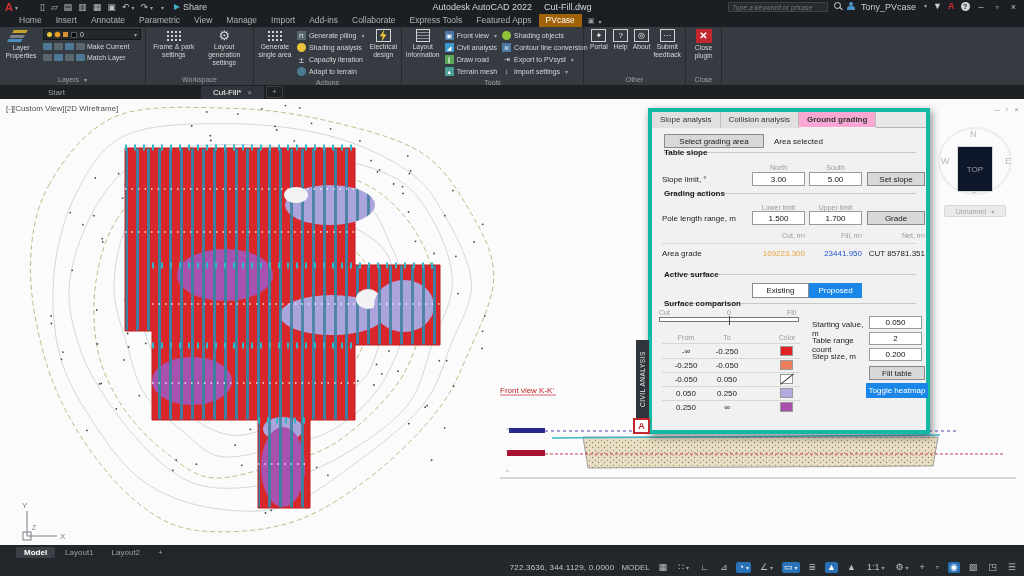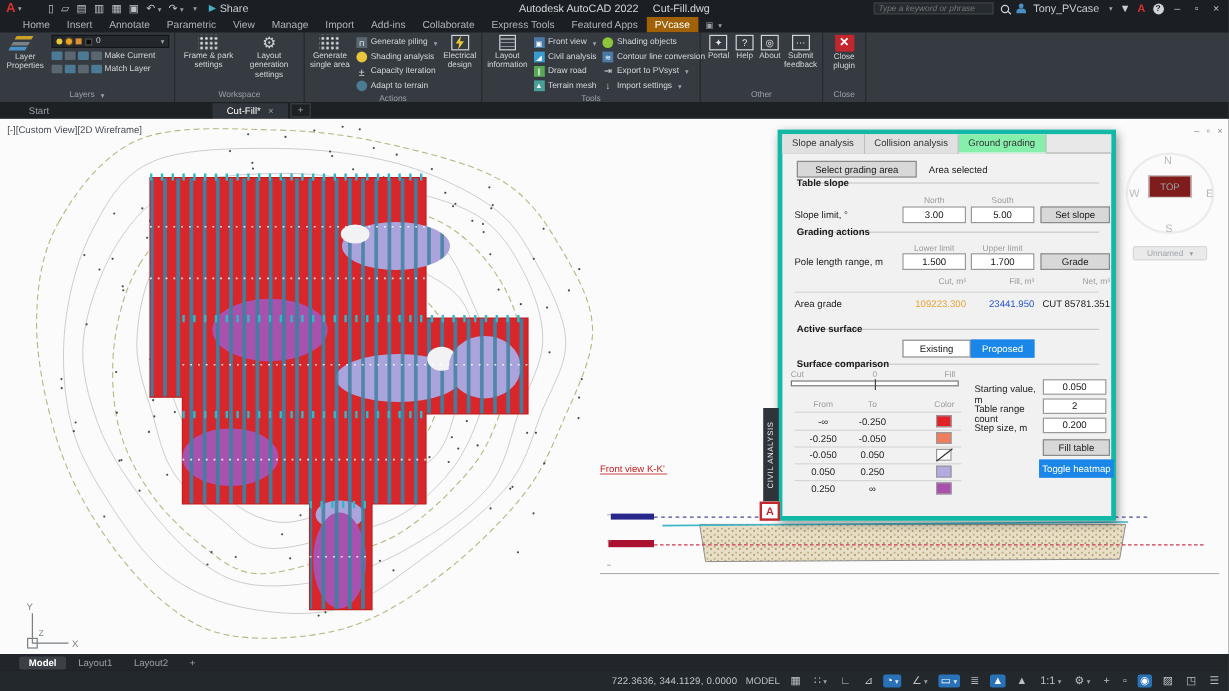--- a/index.html
+++ b/index.html
@@ -7,21 +7,21 @@
 .app{position:relative;width:1024px;height:576px;display:flex;flex-direction:column}
 
 .titlebar{height:14px;background:#1b1f23;display:flex;align-items:center;color:#c9ced2;font-size:9px;padding:0 5px;position:relative;flex:0 0 14px}
 .logoA{color:#d8302f;font-weight:bold;font-size:11px;line-height:1}
 .caret{font-size:6px;color:#9aa1a7;margin-left:2px}
 .qat{display:flex;gap:6px;align-items:center;margin-left:22px;color:#b9c0c6;font-size:9px}
 .qi{display:inline-block;line-height:1}
 .sharewrap{display:flex;align-items:center;gap:3px;margin-left:10px}
 .tri{width:0;height:0;border-top:3px solid transparent;border-bottom:3px solid transparent;border-left:6px solid #3fb0c6}
 .title-center{position:absolute;left:50%;transform:translateX(-50%);display:flex;gap:12px;color:#d4d8db;white-space:nowrap}
-.tb-right{margin-left:auto;display:flex;align-items:center;gap:6px}
+.tb-right{margin-left:auto;display:flex;align-items:flex-start;gap:6px}
 .searchbox{width:100px;height:10px;background:#262b30;border:1px solid #3c4248;color:#8b9197;font-size:7px;font-style:italic;padding:0 3px;font-family:"Liberation Sans",sans-serif}
 .mag{position:relative;width:7px;height:7px;border:1px solid #cfd4d8;border-radius:50%}
 .mag::after{content:'';position:absolute;right:-3px;bottom:-1px;width:4px;height:1px;background:#cfd4d8;transform:rotate(45deg)}
 .person{width:8px;height:8px;position:relative}
 .person::before{content:'';position:absolute;left:2px;top:0;width:4px;height:4px;border-radius:50%;background:#4a90c4}
 .person::after{content:'';position:absolute;left:0;top:4px;width:8px;height:4px;border-radius:3px 3px 0 0;background:#4a90c4}
 .helpc{width:9px;height:9px;border-radius:50%;background:#cfd4d8;color:#1b1f23;font-size:7px;font-weight:bold;display:flex;align-items:center;justify-content:center}
 .winbtn{color:#b9c0c6;font-size:9px;padding:0 3px}
 
 .tabsrow{height:13px;background:#1b1f23;display:flex;align-items:flex-end;padding-left:12px;font-size:8.5px;color:#aeb4b9;flex:0 0 13px}
@@ -47,39 +47,39 @@
 .layerdrop{width:98px;height:11px;background:#23282d;border:1px solid #14171a;display:flex;align-items:center;gap:3px;font-size:7px;padding:0 3px;color:#d3d7da}
 .dot-bulb{width:5px;height:5px;border-radius:50%;background:#e8c53a}
 .dot-sun{width:5px;height:5px;border-radius:50%;background:#e8a227;box-shadow:0 0 2px #e8a227}
 .dot-lock{width:5px;height:5px;background:#d89030}
 .dot-sw{width:6px;height:6px;background:#0a0a0a;border:1px solid #555}
 .lrow{display:flex;gap:2px;align-items:center;font-size:7px;height:10px}
 .mli{width:9px;height:7px;background:#5c6philos68;background:#5a6770;border-radius:1px}
 .mli.b{background:#4c7a94}
 .redx{width:16px;height:14px;background:#c2272d;color:#fff;font-size:10px;display:flex;align-items:center;justify-content:center;font-weight:bold}
 
-.doctabs{height:14px;background:#1d2124;display:flex;align-items:flex-end;padding-left:12px;font-size:8px;color:#9aa0a6;gap:2px;flex:0 0 14px}
+.doctabs{height:14px;background:#1d2124;display:flex;align-items:flex-end;padding-left:36px;font-size:8px;color:#9aa0a6;gap:2px;flex:0 0 14px}
 .dtab{padding:2px 12px;display:flex;gap:6px;align-items:center}
 .dtab.active{background:#2f353a;color:#fff}
 .dplus{padding:1px 5px;color:#9aa0a6;border:1px solid #3a4045;margin-bottom:1px;font-size:8px;line-height:1}
 
 .canvas{position:relative;height:446px;background:#fbfbfc;flex:0 0 446px;overflow:hidden}
 .canvas svg{position:absolute;left:0;top:0}
 .vplabel{position:absolute;left:6px;top:5px;font-size:8px;color:#4a4f54}
 .wincontrols{position:absolute;right:5px;top:6px;display:flex;gap:6px;color:#8a9096;font-size:8px}
 .vc{position:absolute;color:#b4b9be;font-size:9px}
 .vcring{position:absolute;left:938px;top:28px;width:74px;height:68px;border:2px solid #ececee;border-radius:50%}
-.vctop{position:absolute;left:957px;top:47px;width:36px;height:19px;background:#7f1d1d;border:1px solid #d8d8d8;color:#9aa0a5;font-size:8px;display:flex;align-items:center;justify-content:center}
+.vctop{position:absolute;left:957px;top:47px;width:36px;height:46px;background:#0f172a;border:1px solid #d8d8d8;color:#9aa0a5;font-size:8px;display:flex;align-items:center;justify-content:center}
 .unnamed{position:absolute;left:944px;top:106px;width:62px;height:12px;background:#eaeaea;border:1px solid #d8d8d8;border-radius:2px;color:#a0a5aa;font-size:7px;display:flex;align-items:center;justify-content:center;gap:3px}
 
 .pvpanel{position:absolute;left:648px;top:9px;width:282px;height:326px;background:#f1f1f1;border:4px solid #14b8a6;box-shadow:2px 3px 8px rgba(0,0,0,.45);font-size:8px;color:#222}
 .pvpanel *{position:absolute}
 .ptabs{top:0;left:0;right:0;height:16px;background:#e8e8e8;border-bottom:1px solid #b5b5b5;display:flex;position:absolute}
 .ptab{position:static;padding:3px 8px 0;border-right:1px solid #bdbdbd;background:#e0e0e0;color:#333;height:16px}
-.ptab.active{background:#86efac;font-weight:normal;border-bottom:1px solid #f1f1f1}
+.ptab.active{background:#f9a8d4;font-weight:bold;border-bottom:1px solid #f1f1f1}
 .btn-g{background:#d8d8d8;border:1px solid #8a8a8a;display:flex;align-items:center;justify-content:center;color:#1a1a1a}
 .btn-b{background:#1a86e8;border:1px solid #1a86e8;display:flex;align-items:center;justify-content:center;color:#fff}
 .btn-w{background:#fff;border:1px solid #8a8a8a;display:flex;align-items:center;justify-content:center;color:#1a1a1a}
 .inp{background:#fff;border:1px solid #9a9a9a;display:flex;align-items:center;justify-content:center;color:#111}
 .ghdr{display:flex;align-items:center;gap:5px;font-weight:bold;color:#1a1a1a;left:12px;right:10px}
 .ghdr .line{position:static;flex:1;height:1px;background:#c9c9c9}
 .clab{color:#9a9a9a;font-size:7px;text-align:center}
 .hline{height:1px;background:#d6d6d6;left:10px;right:10px}
 .rlab{color:#222;font-size:8px}
 .orange{color:#e8a23c}.blueval{color:#2456d0}

